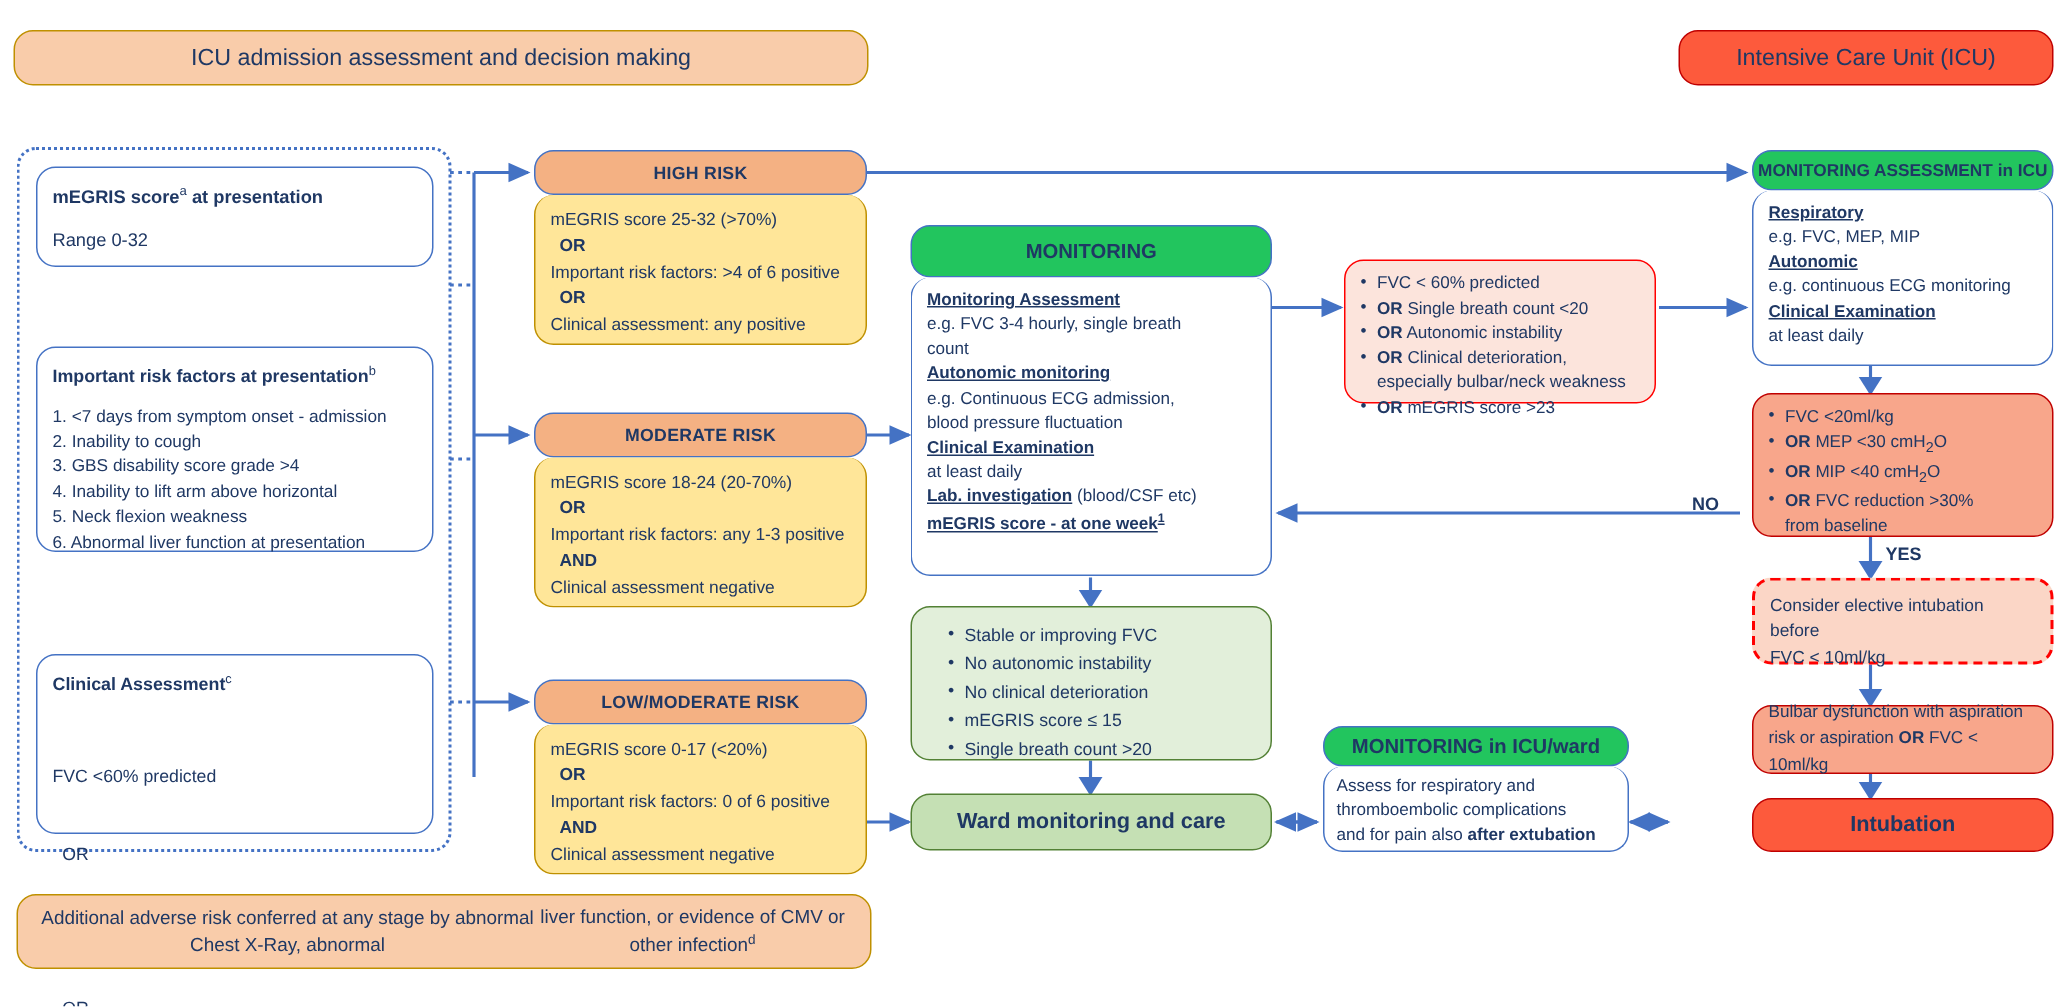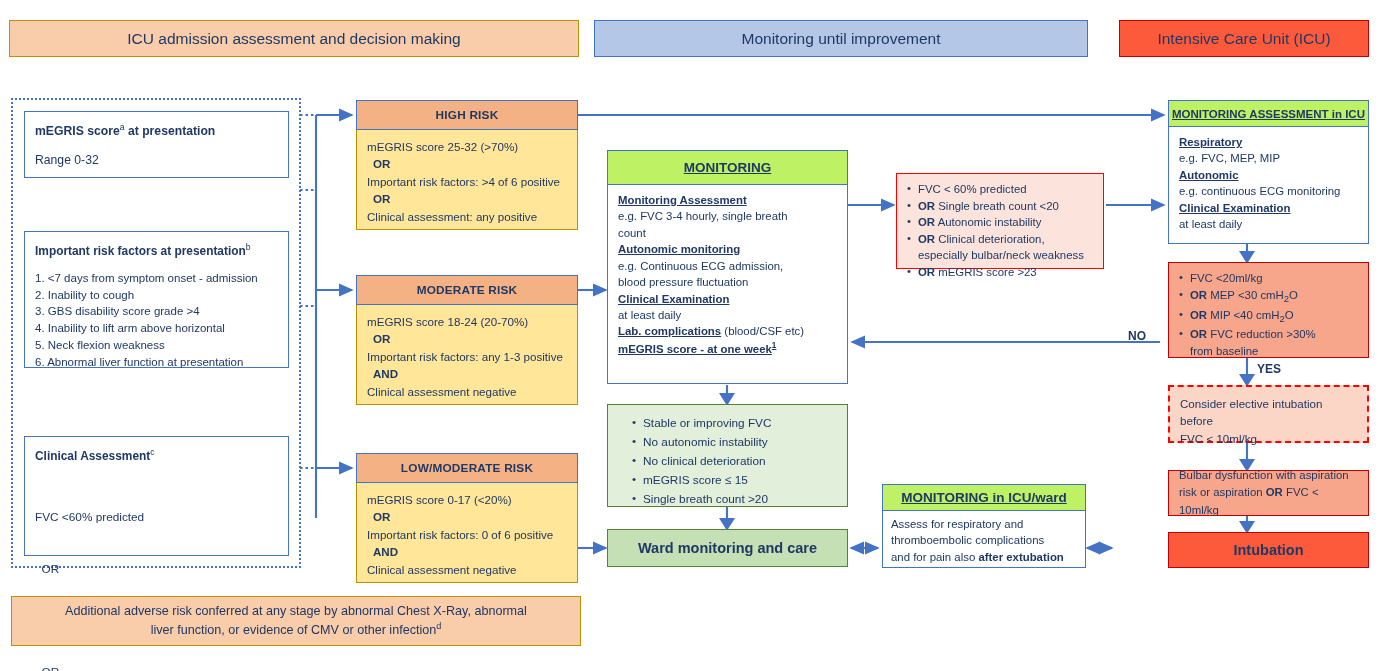--- a/index.html
+++ b/index.html
@@ -9,21 +9,21 @@
     font-family: "Liberation Sans", sans-serif;
   }
   #canvas {
     position: relative;
     width: 1379px;
     height: 671px;
     background: #ffffff;
     overflow: hidden;
     color: #1f3864;
   }
-  .box { position: absolute; }
+  .box { position: absolute; border-radius: 13px; }
 
   
   .banner {
     display: flex; align-items: center; justify-content: center;
     text-align: center;
     font-size: 15.5px;
     color: #1f3864;
     padding: 2px 6px;
   }
   .banner-orange { background: #f9ccaa; border: 1.4px solid #bf9000; }
@@ -60,26 +60,25 @@
     border: 1.4px solid #bf9000;
     border-top: none;
     padding: 8px 10px;
     font-size: 11.6px;
     line-height: 1.5;
     color: #1f3864;
   }
 
   
   .mon-head {
-    background: #bef264;
+    background: #22c55e;
     border: 1.4px solid #4472c4;
     display: flex; align-items: center; justify-content: center;
     font-weight: bold; font-size: 13.5px;
     color: #1f3864;
-    text-decoration: underline;
   }
   .mon-body {
     background: #ffffff;
     border: 1.4px solid #4472c4;
     border-top: none;
     padding: 7px 10px 8px 10px;
     font-size: 11.4px;
     line-height: 1.44;
     color: #1f3864;
   }
@@ -214,21 +213,20 @@
       <path d="M878,548 L851,548" marker-end="url(#ah)"></path>
       <path d="M851,548 L878,548" marker-end="url(#ah)"></path>
 
       <path d="M1087,548 L1112,548" marker-end="url(#ah)"></path>
       <path d="M1112,548 L1087,548" marker-end="url(#ah)"></path>
     </g>
   </svg>
 
   <div class="box banner banner-orange" style="left:9px; top:20px; width:570px; height:37px;">ICU admission assessment and decision making</div>
 
-  <div class="box banner banner-blue" style="left:594px; top:20px; width:494px; height:37px;">Monitoring until improvement</div>
 
   <div class="box banner banner-red" style="left:1119px; top:20px; width:250px; height:37px;">Intensive Care Unit (ICU)</div>
 
   <div class="box dotted-frame" style="left:11px; top:98px; width:290px; height:470px;"></div>
 
   <div class="box wbox" style="left:24px; top:111px; width:265px; height:67px;">
     <div style="font-size:12.2px;">
       <span class="hd">mEGRIS score</span><sup>a</sup><span class="hd"> at presentation</span>
     </div>
     <div style="margin-top:12px; font-size:12.2px;">Range 0-32</div>
@@ -291,21 +289,21 @@
   <div class="box mon-head" style="left:607px; top:150px; width:241px; height:35px;">MONITORING</div>
   <div class="box mon-body" style="left:607px; top:185px; width:241px; height:199px;">
     <div class="hd">Monitoring Assessment</div>
     <div>e.g. FVC 3-4 hourly, single breath</div>
     <div>count</div>
     <div class="hd">Autonomic monitoring</div>
     <div>e.g. Continuous ECG admission,</div>
     <div>blood pressure fluctuation</div>
     <div class="hd">Clinical Examination</div>
     <div>at least daily</div>
-    <div><span class="hd">Lab. complications</span><span> (blood/CSF etc)</span></div>
+    <div><span class="hd">Lab. investigation</span><span> (blood/CSF etc)</span></div>
     <div><span class="hd">mEGRIS score - at one week</span><sup class="hd">1</sup></div>
   </div>
 
   <div class="box alert-light" style="left:896px; top:173px; width:208px; height:96px;">
     <ul class="ul">
       <li><span>FVC &lt; 60% predicted</span></li>
       <li><b>OR</b><span> Single breath count &lt;20</span></li>
       <li><b>OR</b><span> Autonomic instability</span></li>
       <li><b>OR</b><span> Clinical deterioration,</span></li>
       <li class="cont"><span>especially bulbar/neck weakness</span></li>
@@ -360,18 +358,18 @@
     <div>FVC &lt; 10ml/kg</div>
   </div>
 
   <div class="box alert-mid" style="left:1168px; top:470px; width:201px; height:46px; display:flex; flex-direction:column; justify-content:center;">
     <div>Bulbar dysfunction with aspiration</div>
     <div><span>risk or aspiration  </span><b>OR</b><span> FVC &lt; 10ml/kg</span></div>
   </div>
 
   <div class="box alert-solid" style="left:1168px; top:532px; width:201px; height:36px;">Intubation</div>
 
-  <div class="box footer-box" style="left:11px; top:596px; width:570px; height:50px; flex-direction:column;">
+  <div class="box footer-box" style="left:11px; top:596px; width:570px; height:50px; ">
     <div>Additional adverse risk conferred at any stage by abnormal Chest X-Ray, abnormal</div>
     <div><span>liver function, or evidence of CMV or other infection</span><sup>d</sup></div>
   </div>
 
 </div>
 
 </body></html>

